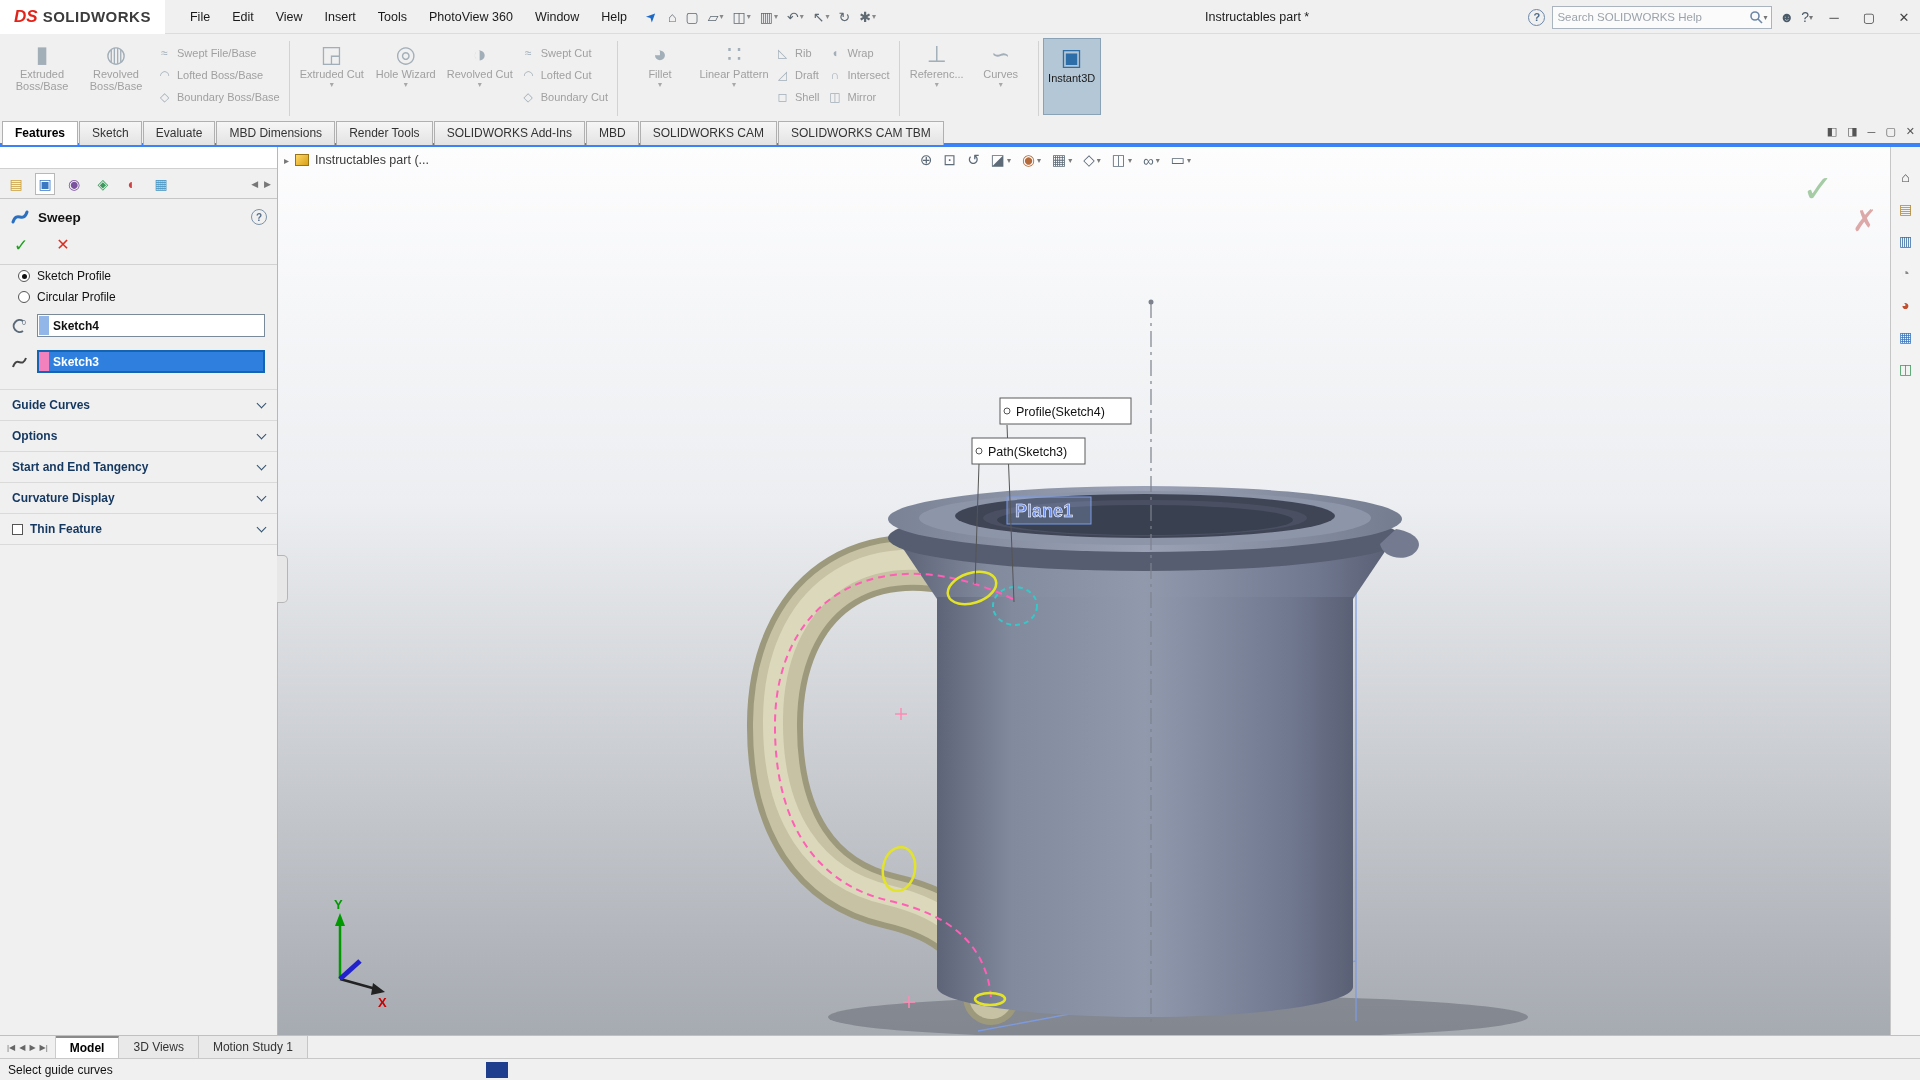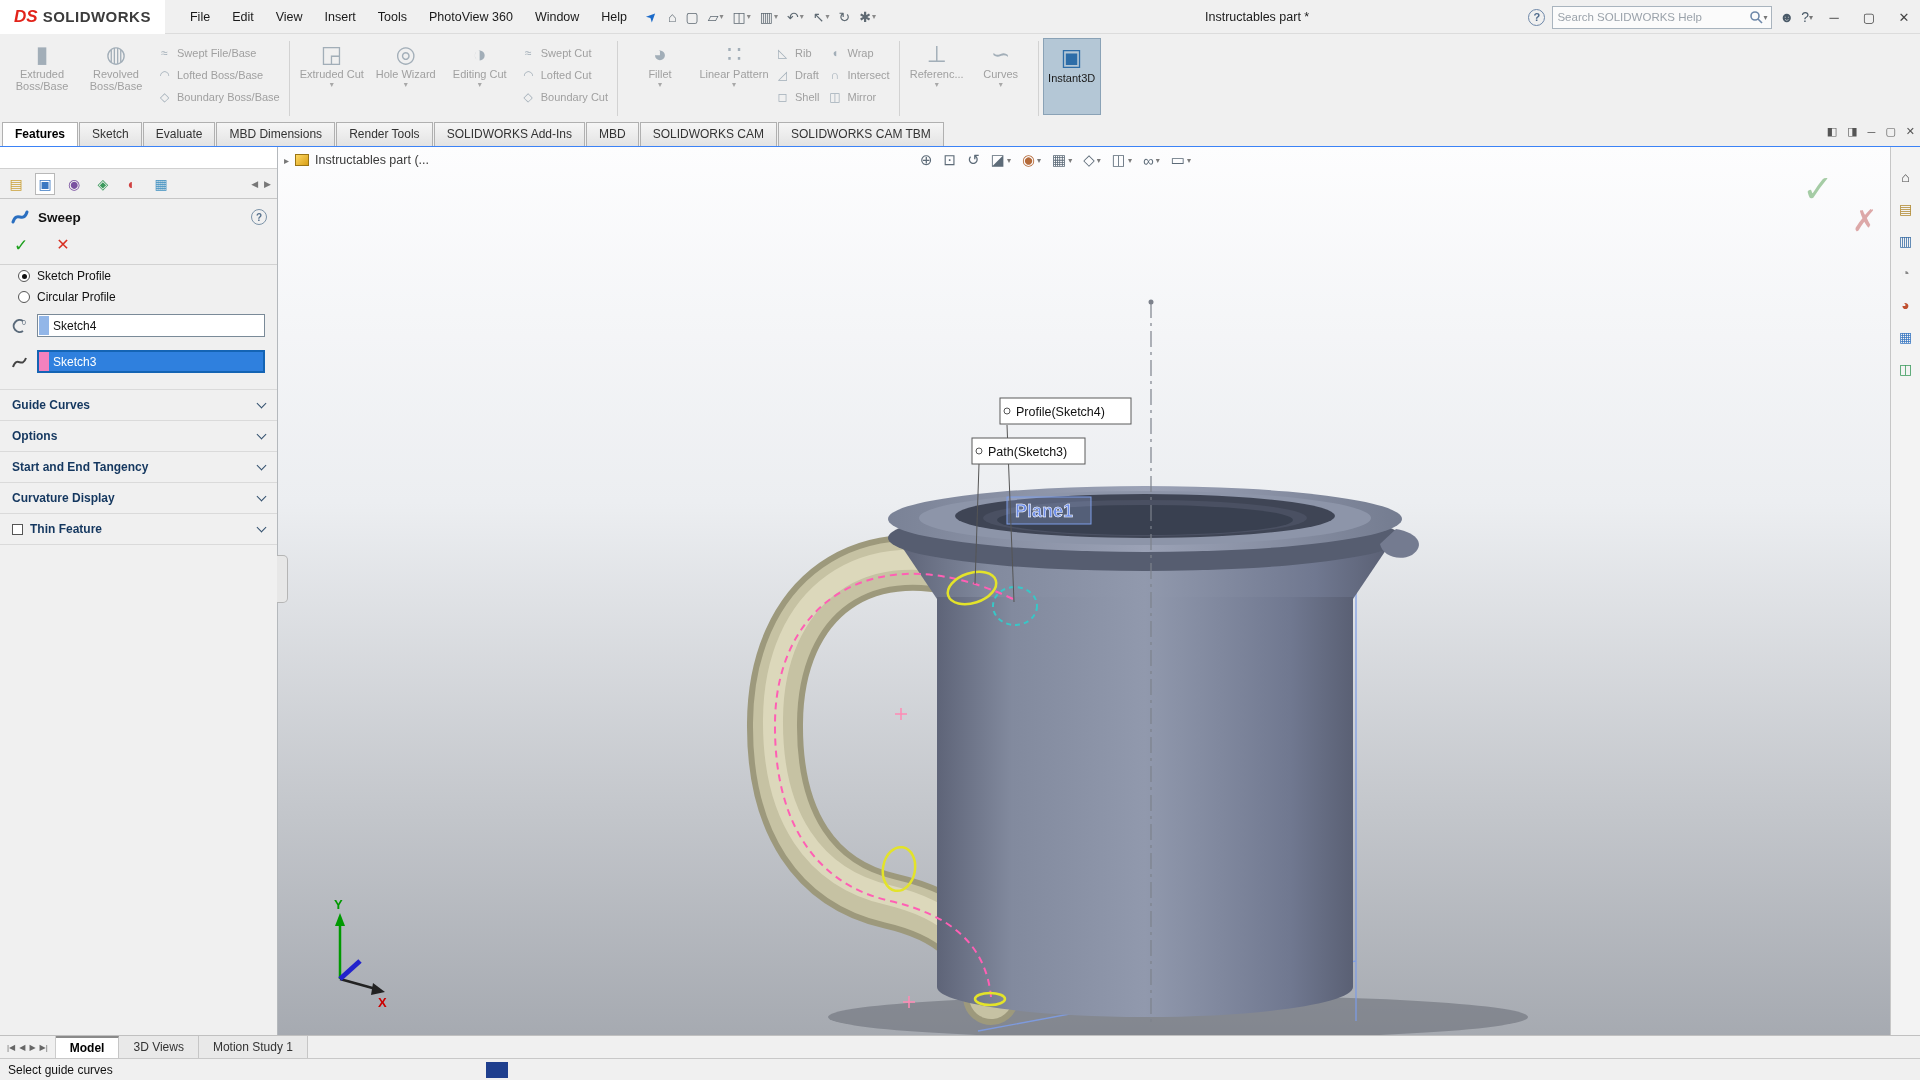--- a/index.html
+++ b/index.html
@@ -38,21 +38,21 @@
   .rlabel{font-size:11px;line-height:12px;color:#a0a0a0;text-align:center;}
   .rarrow{font-size:8px;color:#a8a8a8;line-height:8px;}
   .rstack{display:flex;flex-direction:column;justify-content:flex-start;padding:10px 4px 0 4px;gap:8px;}
   .rbtn-sm{display:flex;align-items:center;gap:5px;font-size:11px;color:#a0a0a0;white-space:nowrap;}
   .ric-s{font-size:12px;color:#a2aeb8;width:15px;text-align:center;}
   .instant3d{width:58px;margin:2px 2px 6px 2px;background:#b4c7d6;border:1px solid #8aa2b6;display:flex;flex-direction:column;align-items:center;padding-top:5px;gap:2px;}
   .instant3d .ric{color:#2d6da8;}
   .instant3d .rlabel{color:#1a1a1a;}
 
   
-  .tabrow{height:26px;background:#f0f0f0;border-bottom:1px solid #3b82f6;display:flex;align-items:center;padding-left:2px;position:relative;}
+  .tabrow{height:26px;background:#f0f0f0;border-bottom:4px solid #3b82f6;display:flex;align-items:flex-start;padding-left:2px;position:relative;}
   .rtab{padding:4px 12px 5px;font-size:12px;color:#333;background:linear-gradient(#f6f6f6,#e3e3e3);border:1px solid #b0b0b0;border-bottom:none;margin-right:1px;white-space:nowrap;}
   .rtab.active{background:#fff;font-weight:bold;color:#000;}
   .docwin{position:absolute;right:5px;top:4px;display:flex;gap:10px;align-items:center;color:#555;font-size:11px;}
   .docwin span{display:flex;align-items:center;}
 
   
   .content{display:flex;height:888px;}
 
   
   .left-panel{width:278px;background:#f0f0f0;border-right:1px solid #b4b8bc;position:relative;flex:none;}
@@ -69,21 +69,21 @@
   .cancel{color:#d83022;font-size:16px;font-weight:bold;}
   .pm-header{display:flex;align-items:center;padding:8px 12px;font-weight:bold;color:#14375f;font-size:12px;border-bottom:1px solid #dadada;background:#f0f0f0;}
   .chev{width:7px;height:7px;border-right:1.6px solid #33506e;border-bottom:1.6px solid #33506e;margin-left:auto;flex:none;}
   .chev.up{transform:rotate(-135deg);margin-top:4px;}
   .chev.down{transform:rotate(45deg);margin-bottom:3px;}
   .radio-row{display:flex;align-items:center;gap:7px;padding:4px 0 3px 18px;font-size:12px;color:#111;}
   .radio{width:12px;height:12px;border:1px solid #555;border-radius:50%;background:#fff;position:relative;flex:none;}
   .radio.checked::after{content:"";position:absolute;inset:2.5px;background:#111;border-radius:50%;}
   .field-row{display:flex;align-items:center;gap:5px;padding:7px 12px 6px 6px;}
   .field-icon{width:26px;flex:none;display:flex;justify-content:center;}
-  .field{flex:1;height:23px;background:#fff;border:1px solid #7a8a98;display:flex;align-items:flex-start;padding:1px;}
+  .field{flex:1;height:23px;background:#fff;border:1px solid #7a8a98;display:flex;align-items:flex-start;padding:1px;font-weight:bold;}
   .field.selected{border:2px solid #1464b4;padding:0;}
   .swatch{width:10px;align-self:stretch;flex:none;}
   .swatch.blue{background:#92b6e8;}
   .swatch.pink{background:#f381be;}
   .ftext{flex:1;font-size:12px;padding-left:4px;color:#111;align-self:stretch;display:flex;align-items:center;}
   .field.selected .ftext{background:#2f80de;color:#fff;}
   .cb{width:11px;height:11px;border:1px solid #555;background:#fff;margin-right:7px;flex:none;}
   .panel-splitter{position:absolute;right:-11px;top:408px;width:11px;height:48px;background:#e7e7e7;border:1px solid #b5b5b5;border-left:none;border-radius:0 5px 5px 0;z-index:5;}
 
   
@@ -201,21 +201,21 @@
         <span class="rlabel">Extruded Cut</span>
         <span class="rarrow">▾</span>
       </div>
       <div class="rbtn-lg">
         <span class="ric">◎</span>
         <span class="rlabel">Hole Wizard</span>
         <span class="rarrow">▾</span>
       </div>
       <div class="rbtn-lg">
         <span class="ric">◑</span>
-        <span class="rlabel">Editing Cut</span>
+        <span class="rlabel">Revolved Cut</span>
         <span class="rarrow">▾</span>
       </div>
       <div class="rstack">
         <div class="rbtn-sm">
             <span class="ric-s">≈</span>
             <span>Swept Cut</span>
           </div>
         <div class="rbtn-sm">
             <span class="ric-s">◠</span>
             <span>Lofted Cut</span>

